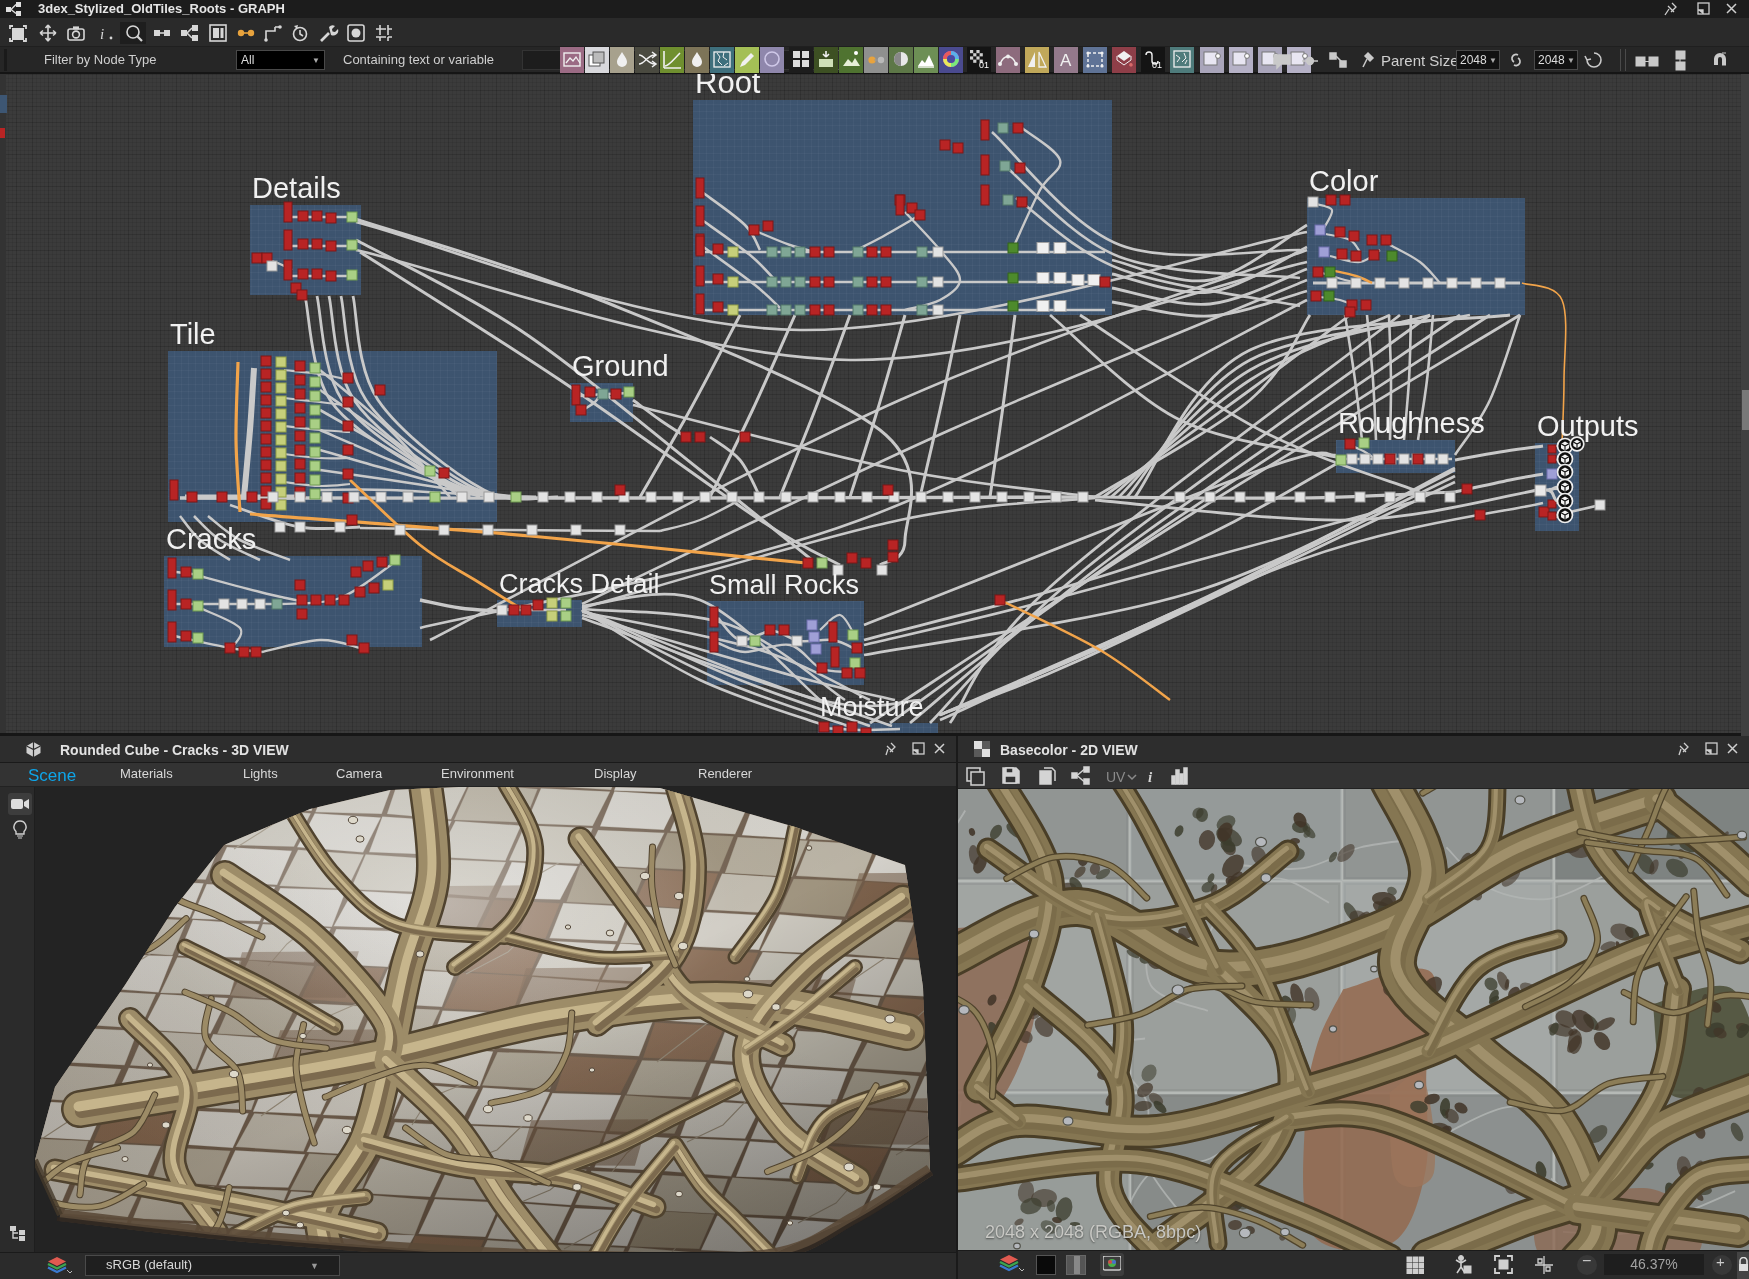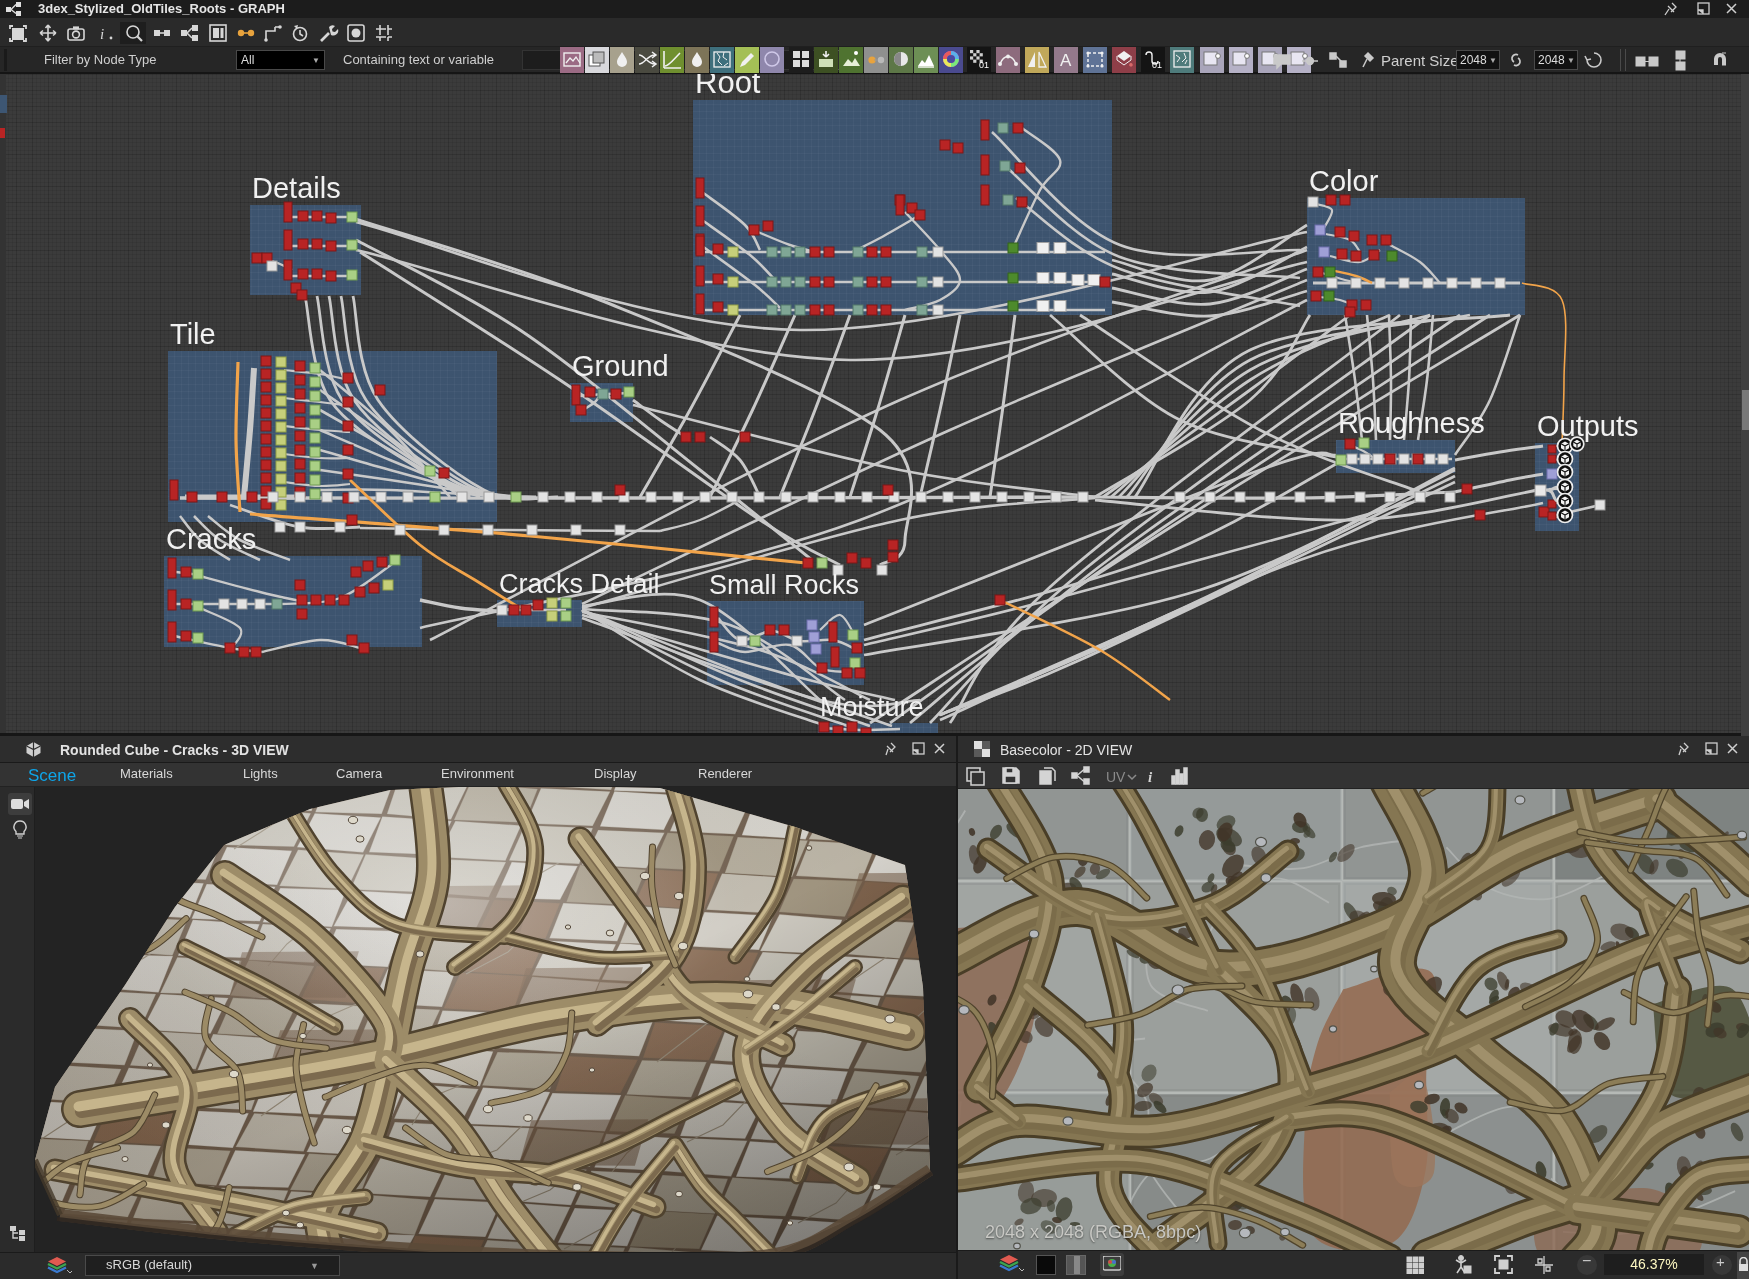--- a/index.html
+++ b/index.html
@@ -1370,21 +1370,21 @@
 <div class="abs" style="left:85px;top:1255px;width:255px;height:21px;background:#1f1f1f;border:1px solid #4a4a4a;color:#d8d8d8;font-size:13px;padding:1px 20px">sRGB (default)<span style="float:right;color:#999;font-size:9px;line-height:19px">▼</span></div>
 <div class="abs" style="left:956px;top:736px;width:2px;height:543px;background:#1a1a1a"></div>
 <div class="abs" style="left:958px;top:736px;width:791px;height:543px;background:#262626"></div>
 <div class="abs" style="left:958px;top:736px;width:791px;height:27px;background:#2d2d2d;border-bottom:1px solid #1a1a1a"></div>
 <svg class="abs" style="left:974px;top:741px" width="16" height="16" viewBox="0 0 16 16">
     <rect width="8" height="8" fill="#e0e0e0"></rect>
     <rect x="8" y="8" width="8" height="8" fill="#e0e0e0"></rect>
     <rect x="8" width="8" height="8" fill="#5a5a5a"></rect>
     <rect y="8" width="8" height="8" fill="#5a5a5a"></rect>
   </svg>
-<div class="abs" style="left:1000px;top:742px;font-size:14px;font-weight:normal;color:#e2e2e2">Basecolor - 2D VIEW</div>
+<div class="abs" style="left:1000px;top:742px;font-size:14px;font-weight:bold;color:#e2e2e2">Basecolor - 2D VIEW</div>
 <svg class="abs" style="left:1678px;top:742px" width="62" height="14" viewBox="0 0 62 14">
     <g stroke="#cfcfcf" fill="none" stroke-width="1.3">
       <path d="M6,1 l4,4 -5,5 M3,7 l-2,6 M2,4 l6,6"></path>
       <rect x="28" y="1" width="11" height="11"></rect>
       <path d="M28,8 h5 v4" fill="#cfcfcf"></path>
       <path d="M50,2 l9,9 M59,2 l-9,9" stroke-width="1.5"></path>
     </g>
   </svg>
 <div class="abs" style="left:958px;top:763px;width:791px;height:26px;background:#333333;border-bottom:1px solid #222"></div>
 <svg class="abs" style="left:966px;top:766px" width="260" height="21" viewBox="0 0 260 21">
@@ -1851,19 +1851,19 @@
         <path d="M2,7 v-5 h5 M14,2 h5 v5 M19,14 v5 h-5 M7,19 h-5 v-5" stroke-width="1.8"></path>
         <rect x="6" y="6" width="9" height="9" fill="#cfcfcf"></rect>
       </g>
       <g transform="translate(128,0)" fill="none">
         <path d="M11,2 v18 M2,11 h18 M5,5 h4 v4 h-4 z M13,13 h4 v4 h-4 z" stroke-width="1.3"></path>
       </g>
     </g>
   </svg>
 <div class="abs" style="left:1577px;top:1255px;width:20px;height:20px;background:#383838;border-radius:10px"></div>
 <div class="abs" style="left:1582px;top:1252px;font-size:16px;color:#ccc">−</div>
-<div class="abs" style="left:1604px;top:1254px;width:100px;height:21px;background:#1e1e1e;color:#fef9c3;font-size:14px;text-align:center;line-height:21px">46.37%</div>
+<div class="abs" style="left:1604px;top:1254px;width:100px;height:21px;background:#1e1e1e;color:#a3a3a3;font-size:14px;text-align:center;line-height:21px">46.37%</div>
 <div class="abs" style="left:1712px;top:1255px;width:20px;height:20px;background:#383838;border-radius:10px"></div>
 <div class="abs" style="left:1716px;top:1253px;font-size:15px;color:#ccc">+</div>
 <div class="abs" style="left:1737px;top:1252px;width:12px;height:27px;background:#444"></div>
 <svg class="abs" style="left:1738px;top:1257px" width="11" height="15" viewBox="0 0 11 15">
     <path d="M2,7 v-3 a3.5,3.5 0 0 1 7,0 v3" fill="none" stroke="#ddd" stroke-width="1.6"></path>
     <rect x="1" y="7" width="9" height="7" fill="#ddd"></rect>
   </svg>
 </body></html>

